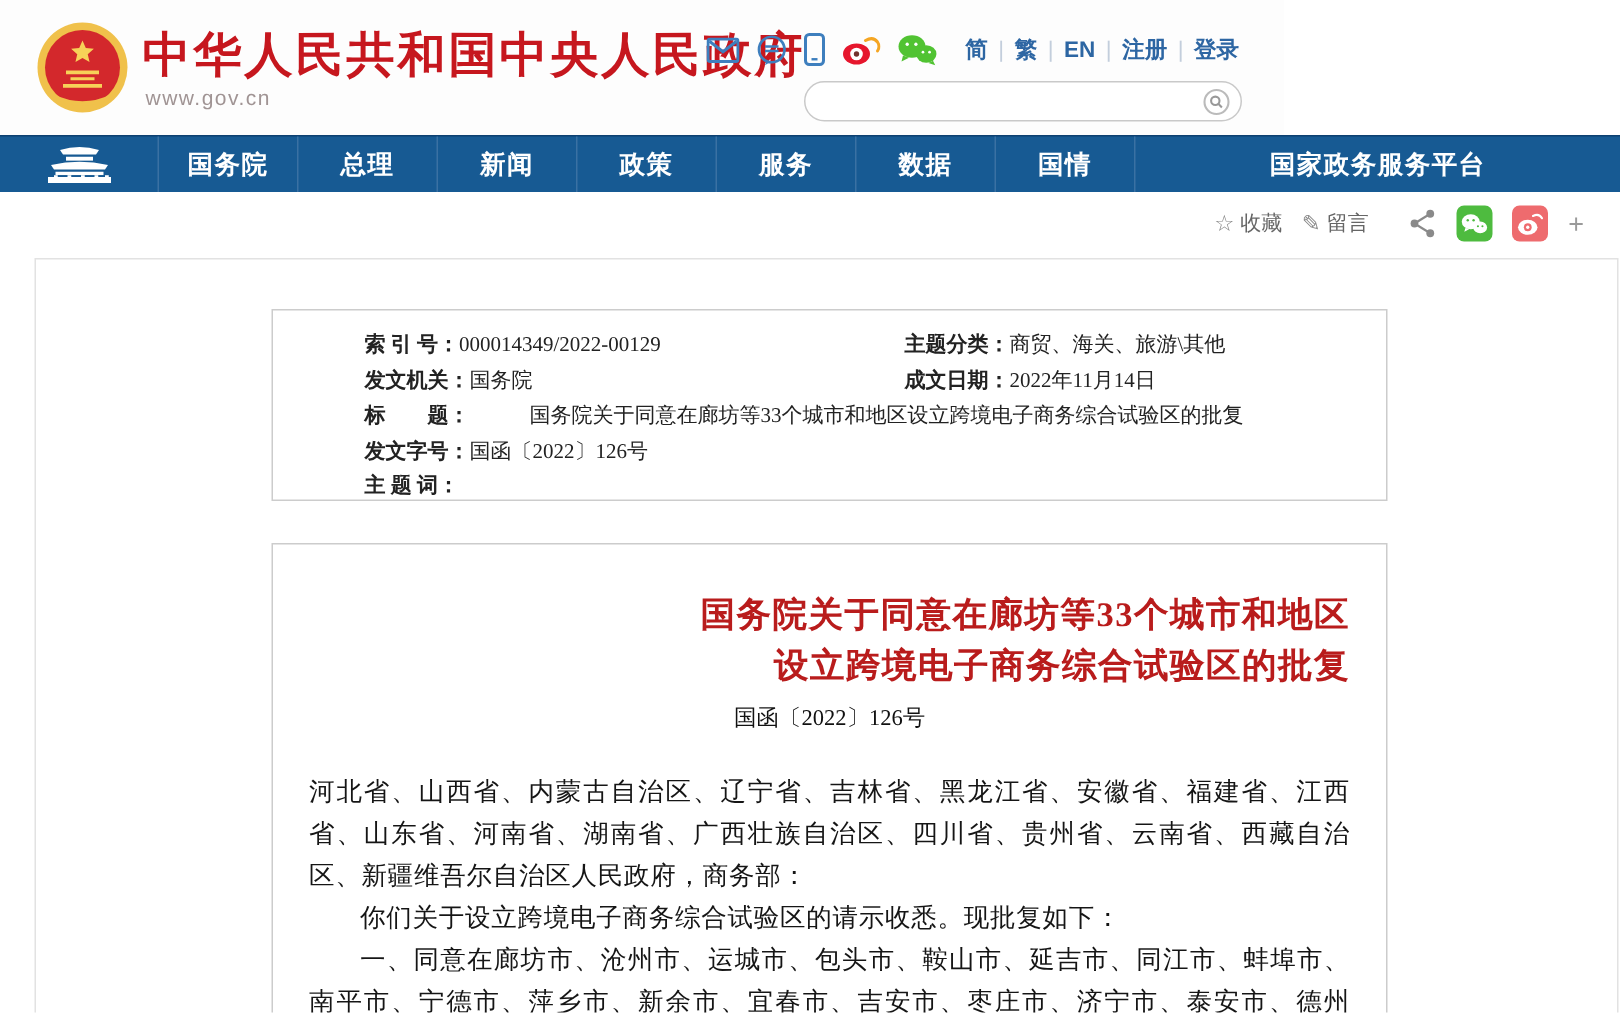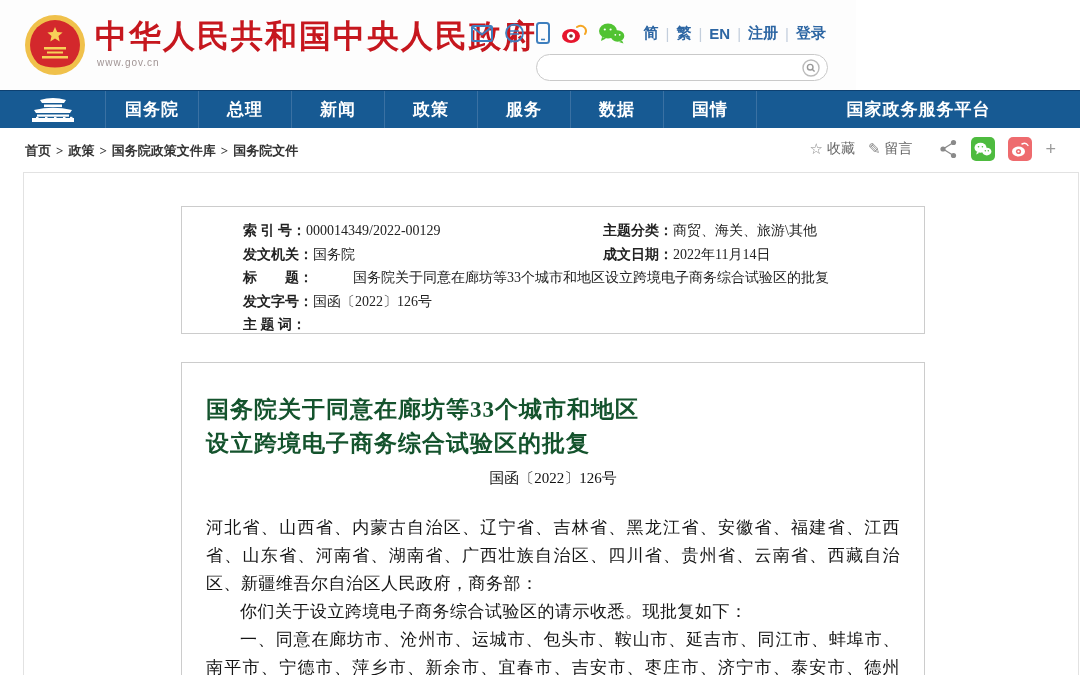--- a/index.html
+++ b/index.html
@@ -7,21 +7,21 @@
   body {
     position:relative; overflow:hidden; background:#ffffff;
     font-family:"Liberation Sans", sans-serif;
   }
   .serif { font-family:"Liberation Serif","DejaVu Serif",serif; }
 
   
   .header { position:absolute; top:0; left:0; width:856px; height:90px; background:#fdfdfd; }
   .logo-emblem { position:absolute; left:24px; top:13px; width:62px; height:64px; }
   .site-title { position:absolute; left:95px; top:15px; font-size:32px; font-weight:bold; color:#C6171E; letter-spacing:2px; white-space:nowrap; }
-  .site-url { position:absolute; left:97px; top:57px; font-size:10px; color:#A09494; letter-spacing:1px; }
+  .site-url { position:absolute; left:97px; top:57px; font-size:14px; color:#A09494; letter-spacing:1px; }
 
   .header-right { position:absolute; right:30px; top:22px; display:flex; align-items:center; gap:11px; }
   .hdr-icon { display:inline-flex; align-items:center; cursor:pointer; }
   .lang-links { display:flex; align-items:center; gap:7px; margin-left:8px; font-size:15px; color:#2D66A3; font-weight:bold; }
   .lang-links .lnk { cursor:pointer; }
   .lang-links .sep { color:#C3CEDC; font-weight:normal; }
 
   .search-bar { position:absolute; right:28px; top:54px; width:292px; height:27px; border:1px solid #C9C9C9; border-radius:14px; background:#fff; display:flex; align-items:center; }
   .search-input { flex:1; height:100%; border:none; outline:none; background:transparent; padding:0 12px; font-size:13px; border-radius:14px; }
   .search-btn { margin-right:7px; display:inline-flex; cursor:pointer; }
@@ -52,21 +52,21 @@
 
   .meta-box { position:absolute; left:157px; top:33px; width:744px; height:128px; border:1px solid #CCCCCC; padding:12px 18px 0 26px; font-family:"Liberation Serif","DejaVu Serif",serif; font-size:14px; color:#222; }
   .meta-row { display:flex; line-height:23.5px; }
   .meta-pair { display:flex; }
   .meta-pair.left { width:360px; flex:none; }
   .meta-pair.full { width:auto;gap:40px; }
   .meta-label { font-weight:bold; white-space:pre; flex:none;margin-left:35px; }
   .meta-value { white-space:nowrap; }
 
   .doc-box { position:absolute; left:157px; top:189px; width:744px; height:500px; border:1px solid #CCCCCC; padding:30px 24px 0 24px; font-family:"Liberation Serif","DejaVu Serif",serif; }
-  .doc-title { text-align:left; font-size:23px; font-weight:bold; color:#14532d; line-height:34px; letter-spacing:1px; }
+  .doc-title { text-align:right; font-size:23px; font-weight:bold; color:#b91c1c; line-height:34px; letter-spacing:1px; }
   .doc-number { text-align:center; font-size:15px; color:#111; margin-top:8px; }
   .doc-body { margin-top:26px; font-size:17px; line-height:28px; color:#151515; text-align:justify; letter-spacing:0.5px; }
   .doc-body p { margin:0; }
   .doc-body p.indent { text-indent:2em; }
 </style>
 </head>
 <body>
 
 <div class="header">
   <span class="logo-emblem">
@@ -167,23 +167,20 @@
   <div class="nav-cell std">总理</div>
   <div class="nav-cell std">新闻</div>
   <div class="nav-cell std">政策</div>
   <div class="nav-cell std">服务</div>
   <div class="nav-cell std">数据</div>
   <div class="nav-cell std">国情</div>
   <div class="nav-cell wide">国家政务服务平台</div>
 </div>
 
 <div class="crumb-row">
-  <div class="breadcrumb serif">
-    <span class="crumb">首页</span><span class="crumb-sep">&gt;</span><span class="crumb">政策</span><span class="crumb-sep">&gt;</span><span class="crumb">国务院政策文件库</span><span class="crumb-sep">&gt;</span><span class="crumb">国务院文件</span>
-  </div>
   <div class="page-tools">
     <span class="tool-item">
       <span class="glyph">☆</span>
       <span>收藏</span>
     </span>
     <span class="tool-item">
       <span class="glyph">✎</span>
       <span>留言</span>
     </span>
     <span class="tool-item" style="margin-left:14px;">

